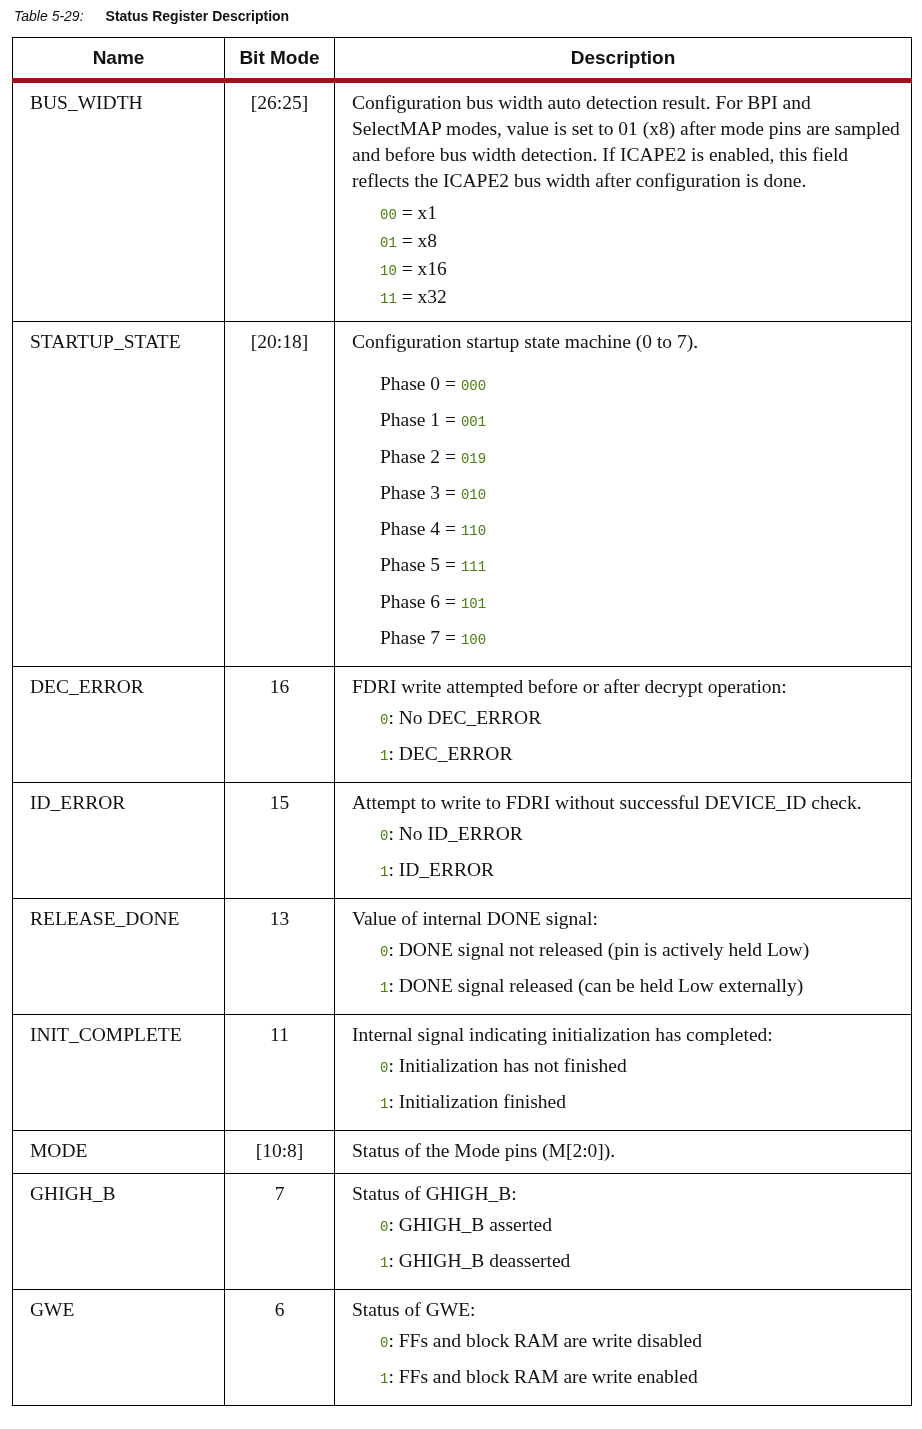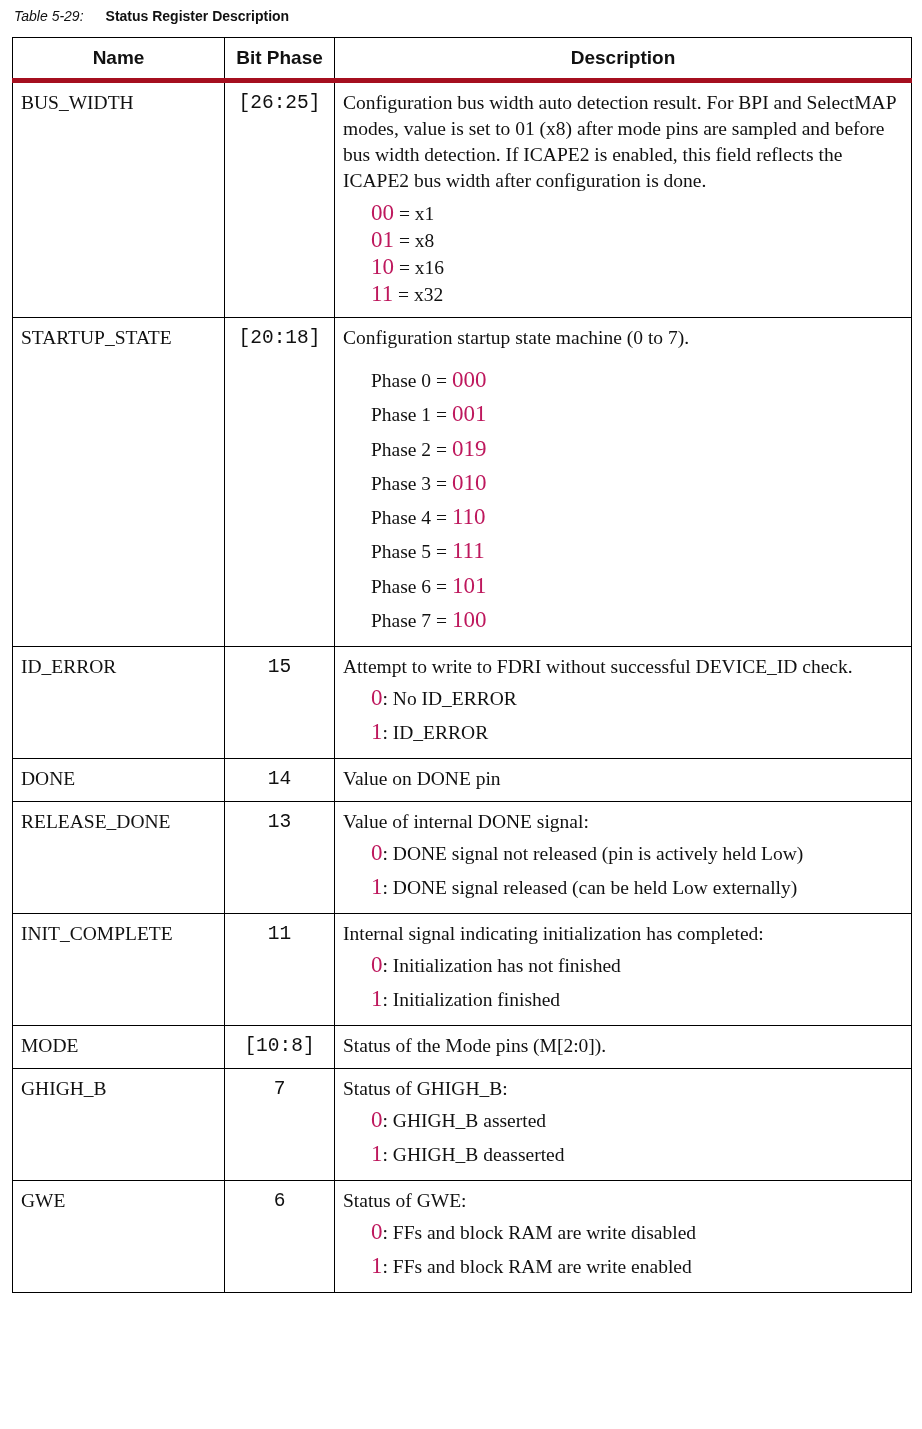--- a/index.html
+++ b/index.html
@@ -19,50 +19,50 @@
   col.c-bit { width: 110px; }
   col.c-desc { width: 577px; }
   th {
     font-family: "Liberation Sans", sans-serif; font-weight: bold; font-size: 19px;
     height: 40px; padding: 0; text-align: center; vertical-align: middle;
     border-left: 1px solid #000; border-right: 1px solid #000; border-top: 1px solid #000;
     border-bottom: 5px solid #a50f1f;
   }
   td {
     font-family: "Liberation Serif", serif; font-size: 19.5px; line-height: 26px;
-    border: 1px solid #000; vertical-align: top; padding: 7px 10px 9px 8px;
+    border: 1px solid #000; vertical-align: top; padding: 7px 10px 9px 17px;
   }
-  td.bit { text-align: center; padding-left: 4px; padding-right: 4px; font-family: Liberation Mono, monospace; }
+  td.bit { text-align: center; padding-left: 4px; padding-right: 4px; }
   .desc-main { margin: 0; }
   .opts { margin: 6px 0 0 28px; padding: 0; list-style: none; }
   .opts li { margin: 0; }
   .opts.tight li { line-height: 26px; }
   .opts.phase li { line-height: 33.3px; }
   .opts.bits li { line-height: 33px; }
   .mono {
-    font-family: Liberation Serif, serif; color: #be185d; font-size: 23px;
+    font-family: Liberation Mono, monospace; color: #4d7c0f; font-size: 14px;
   }
 </style>
 </head>
 <body>
 
 <div class="caption">
   <span class="num">Table 5-29:</span><span class="title">Status Register Description</span>
 </div>
 
 <table>
   <colgroup>
       <col class="c-name">
       <col class="c-bit">
       <col class="c-desc">
     </colgroup>
   <thead>
     <tr>
       <th>Name</th>
-      <th>Bit Phase</th>
+      <th>Bit Mode</th>
       <th>Description</th>
     </tr>
   </thead>
   <tbody>
 
     <tr>
       <td>BUS_WIDTH</td>
       <td class="bit">[26:25]</td>
       <td>
         <p class="desc-main">Configuration bus width auto detection result. For BPI and SelectMAP modes, value is set to 01 (x8) after mode pins are sampled and before bus width detection. If ICAPE2 is enabled, this field reflects the ICAPE2 bus width after configuration is done.</p>
@@ -86,40 +86,44 @@
           <li><span>Phase 2 = </span><span class="mono">019</span></li>
           <li><span>Phase 3 = </span><span class="mono">010</span></li>
           <li><span>Phase 4 = </span><span class="mono">110</span></li>
           <li><span>Phase 5 = </span><span class="mono">111</span></li>
           <li><span>Phase 6 = </span><span class="mono">101</span></li>
           <li><span>Phase 7 = </span><span class="mono">100</span></li>
         </ul>
       </td>
     </tr>
 
+    <tr>
+      <td>DEC_ERROR</td>
+      <td class="bit">16</td>
+      <td>
+        <p class="desc-main">FDRI write attempted before or after decrypt operation:</p>
+        <ul class="opts bits" style="margin-top:1px">
+          <li><span class="mono">0</span><span>: No DEC_ERROR</span></li>
+          <li><span class="mono">1</span><span>: DEC_ERROR</span></li>
+        </ul>
+      </td>
+    </tr>
 
     <tr>
       <td>ID_ERROR</td>
       <td class="bit">15</td>
       <td>
         <p class="desc-main">Attempt to write to FDRI without successful DEVICE_ID check.</p>
         <ul class="opts bits" style="margin-top:1px">
           <li><span class="mono">0</span><span>: No ID_ERROR</span></li>
           <li><span class="mono">1</span><span>: ID_ERROR</span></li>
         </ul>
       </td>
     </tr>
 
-    <tr>
-      <td>DONE</td>
-      <td class="bit">14</td>
-      <td>
-        <p class="desc-main">Value on DONE pin</p>
-      </td>
-    </tr>
 
     <tr>
       <td>RELEASE_DONE</td>
       <td class="bit">13</td>
       <td>
         <p class="desc-main">Value of internal DONE signal:</p>
         <ul class="opts bits" style="margin-top:1px">
           <li><span class="mono">0</span><span>: DONE signal not released (pin is actively held Low)</span></li>
           <li><span class="mono">1</span><span>: DONE signal released (can be held Low externally)</span></li>
         </ul>

